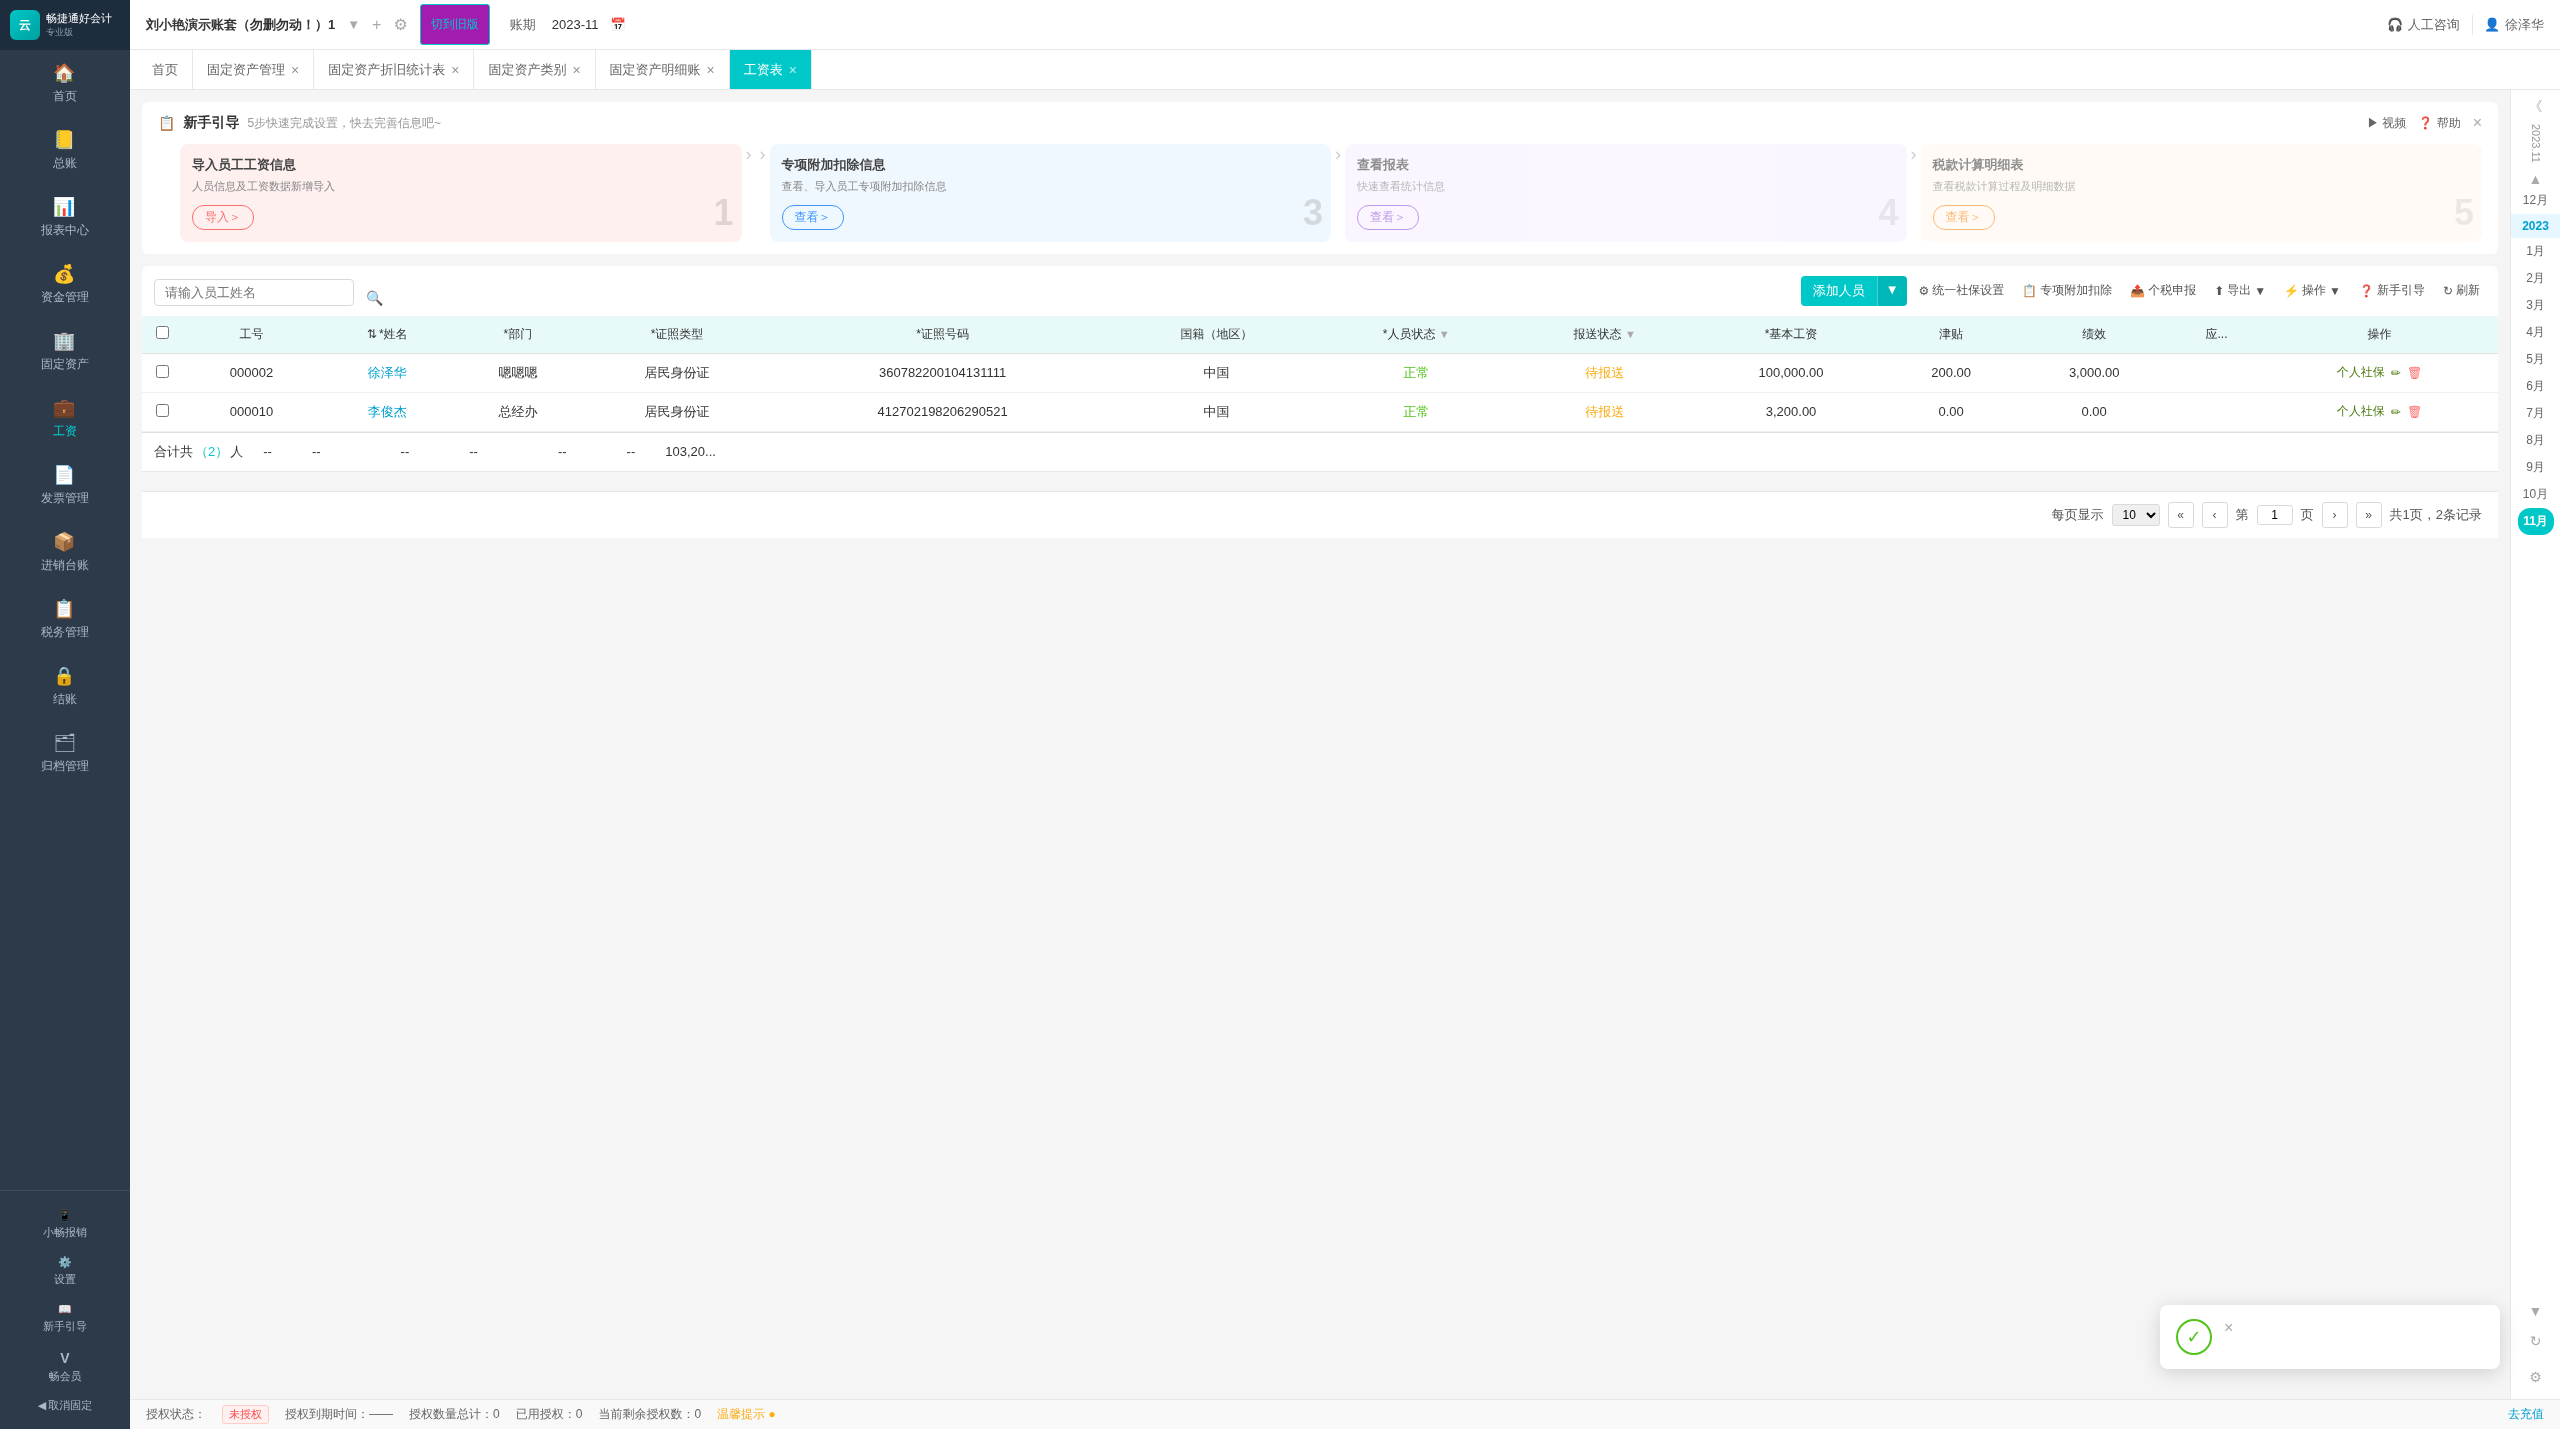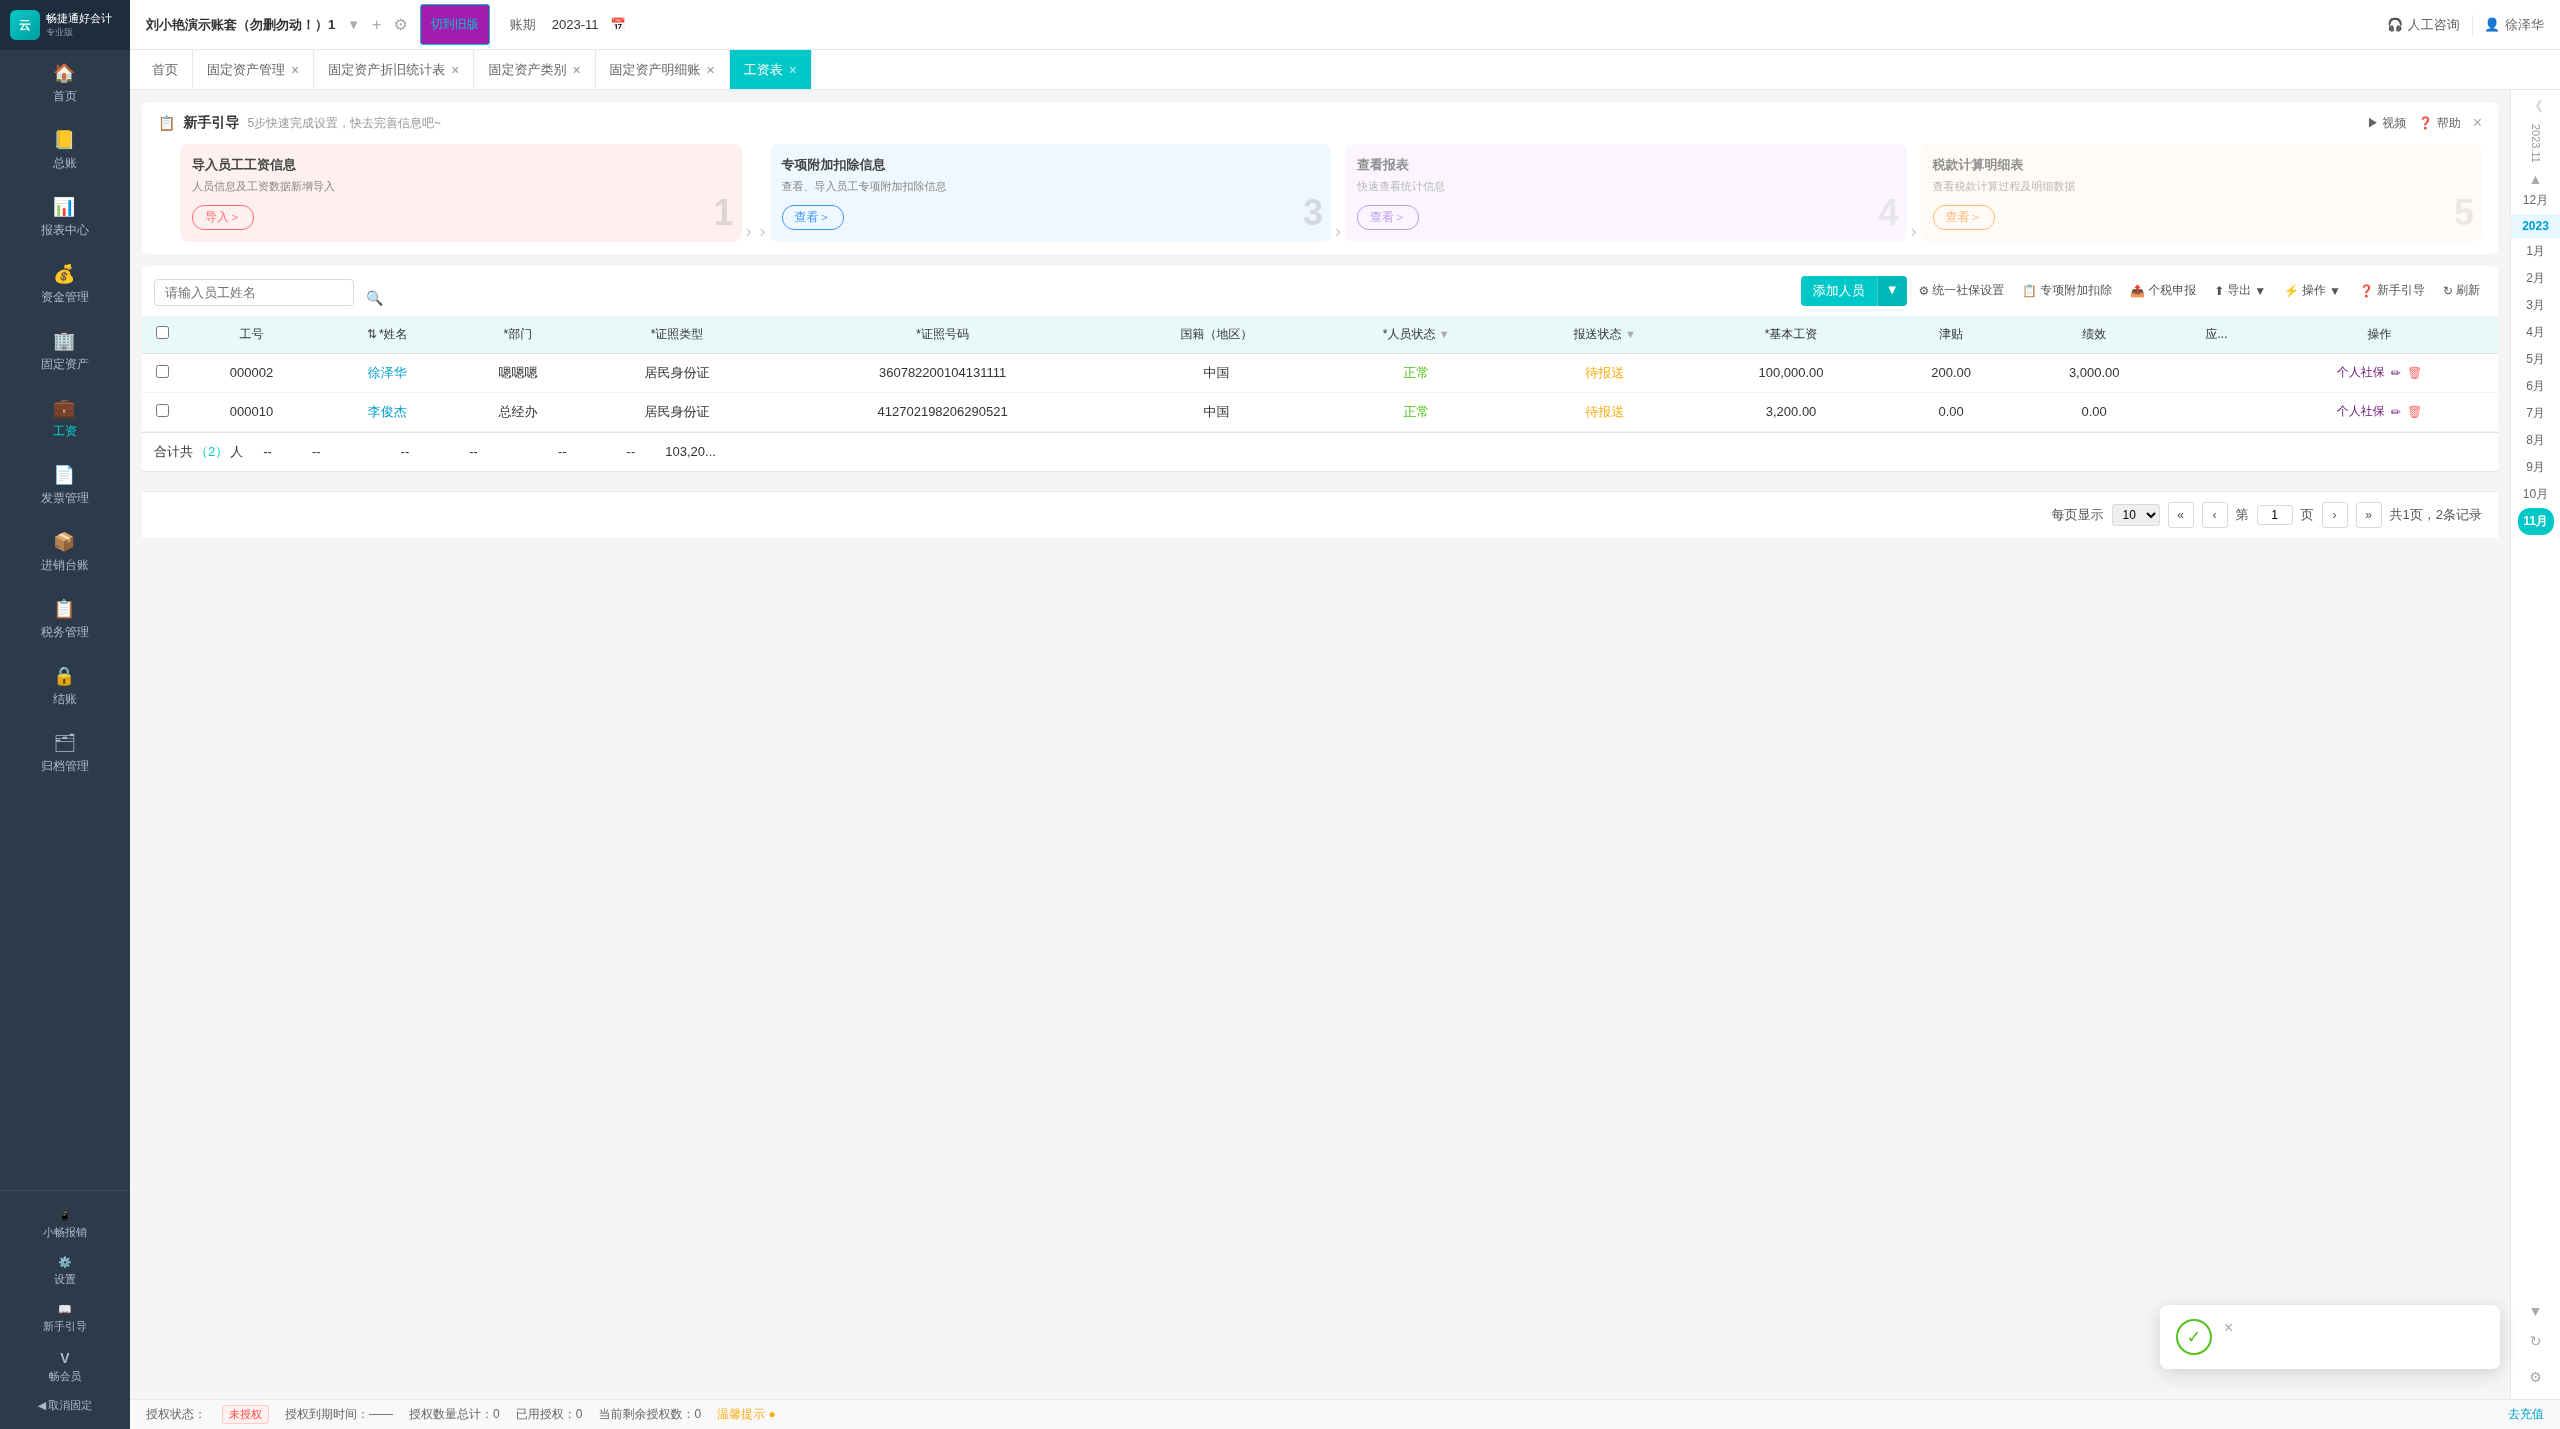--- a/index.html
+++ b/index.html
@@ -38,21 +38,21 @@
 
     
     .content { flex: 1; overflow: hidden; display: flex; background: #f5f5f5; }
     .content-main { flex: 1; overflow-y: auto; padding: 12px; display: flex; flex-direction: column; gap: 12px; }
 
     
     .guide-box { background: white; border-radius: 6px; padding: 12px 16px; }
     .guide-header { display: flex; align-items: center; gap: 8px; margin-bottom: 12px; color: #333; font-size: 14px; }
     .guide-header-sub { color: #999; font-size: 12px; }
     .guide-header-right { margin-left: auto; display: flex; align-items: center; gap: 12px; color: #666; font-size: 12px; }
-    .guide-steps { display: flex; align-items: flex-end; gap: 0; padding-left: 22px; }
+    .guide-steps { display: flex; align-items: flex-start; gap: 0; padding-left: 22px; }
     .guide-step { flex: 1; padding: 12px; border-radius: 8px; position: relative; }
     .guide-step-1 { background: #fff0f0; }
     .guide-step-2 { background: #f0fff8; }
     .guide-step-3 { background: #f0f8ff; }
     .guide-step-4 { background: #f8f0ff; }
     .guide-step-5 { background: #fff8f0; }
     .guide-arrow { display: flex; align-items: center; color: #ccc; font-size: 18px; padding: 0 4px; }
     .guide-step-num { font-size: 36px; font-weight: bold; opacity: 0.15; position: absolute; bottom: 8px; right: 8px; }
     .guide-step-title { font-size: 13px; font-weight: bold; color: #444; margin-bottom: 4px; }
     .guide-step-desc { font-size: 11px; color: #888; line-height: 1.5; margin-bottom: 10px; }
@@ -75,21 +75,21 @@
 
     
     .data-table { width: 100%; border-collapse: collapse; }
     .data-table th { background: #e8f9f9; padding: 10px 8px; font-size: 12px; color: #333; font-weight: normal; border-bottom: 1px solid #e0e0e0; text-align: center; white-space: nowrap; }
     .data-table td { padding: 10px 8px; font-size: 13px; color: #333; border-bottom: 1px solid #f0f0f0; text-align: center; white-space: nowrap; }
     .th-sort { display: inline-flex; align-items: center; gap: 2px; }
     .link-text { color: #00a0d0; cursor: pointer; text-decoration: none; }
     .status-normal { color: #52c41a; }
     .status-pending { color: #faad14; }
     .action-btns { display: flex; align-items: center; gap: 6px; justify-content: center; }
-    .action-link { color: #701a75; cursor: pointer; font-size: 12px; }
+    .action-link { color: #4d7c0f; cursor: pointer; font-size: 12px; }
 
     
     .table-footer { padding: 10px 12px; border-top: 1px solid #e0e0e0; display: flex; align-items: center; }
 
     
     .pagination-bar { padding: 10px 16px; display: flex; align-items: center; justify-content: flex-end; gap: 8px; background: white; border-top: 1px solid #e8e8e8; font-size: 13px; color: #555; }
     .page-size-select { border: 1px solid #d9d9d9; border-radius: 3px; padding: 2px 6px; font-size: 12px; }
     .page-btn { width: 26px; height: 26px; display: inline-flex; align-items: center; justify-content: center; border: 1px solid #d9d9d9; border-radius: 3px; cursor: pointer; background: white; color: #555; font-size: 12px; }
     .page-input { width: 36px; border: 1px solid #d9d9d9; border-radius: 3px; text-align: center; padding: 2px 4px; font-size: 12px; }
 

